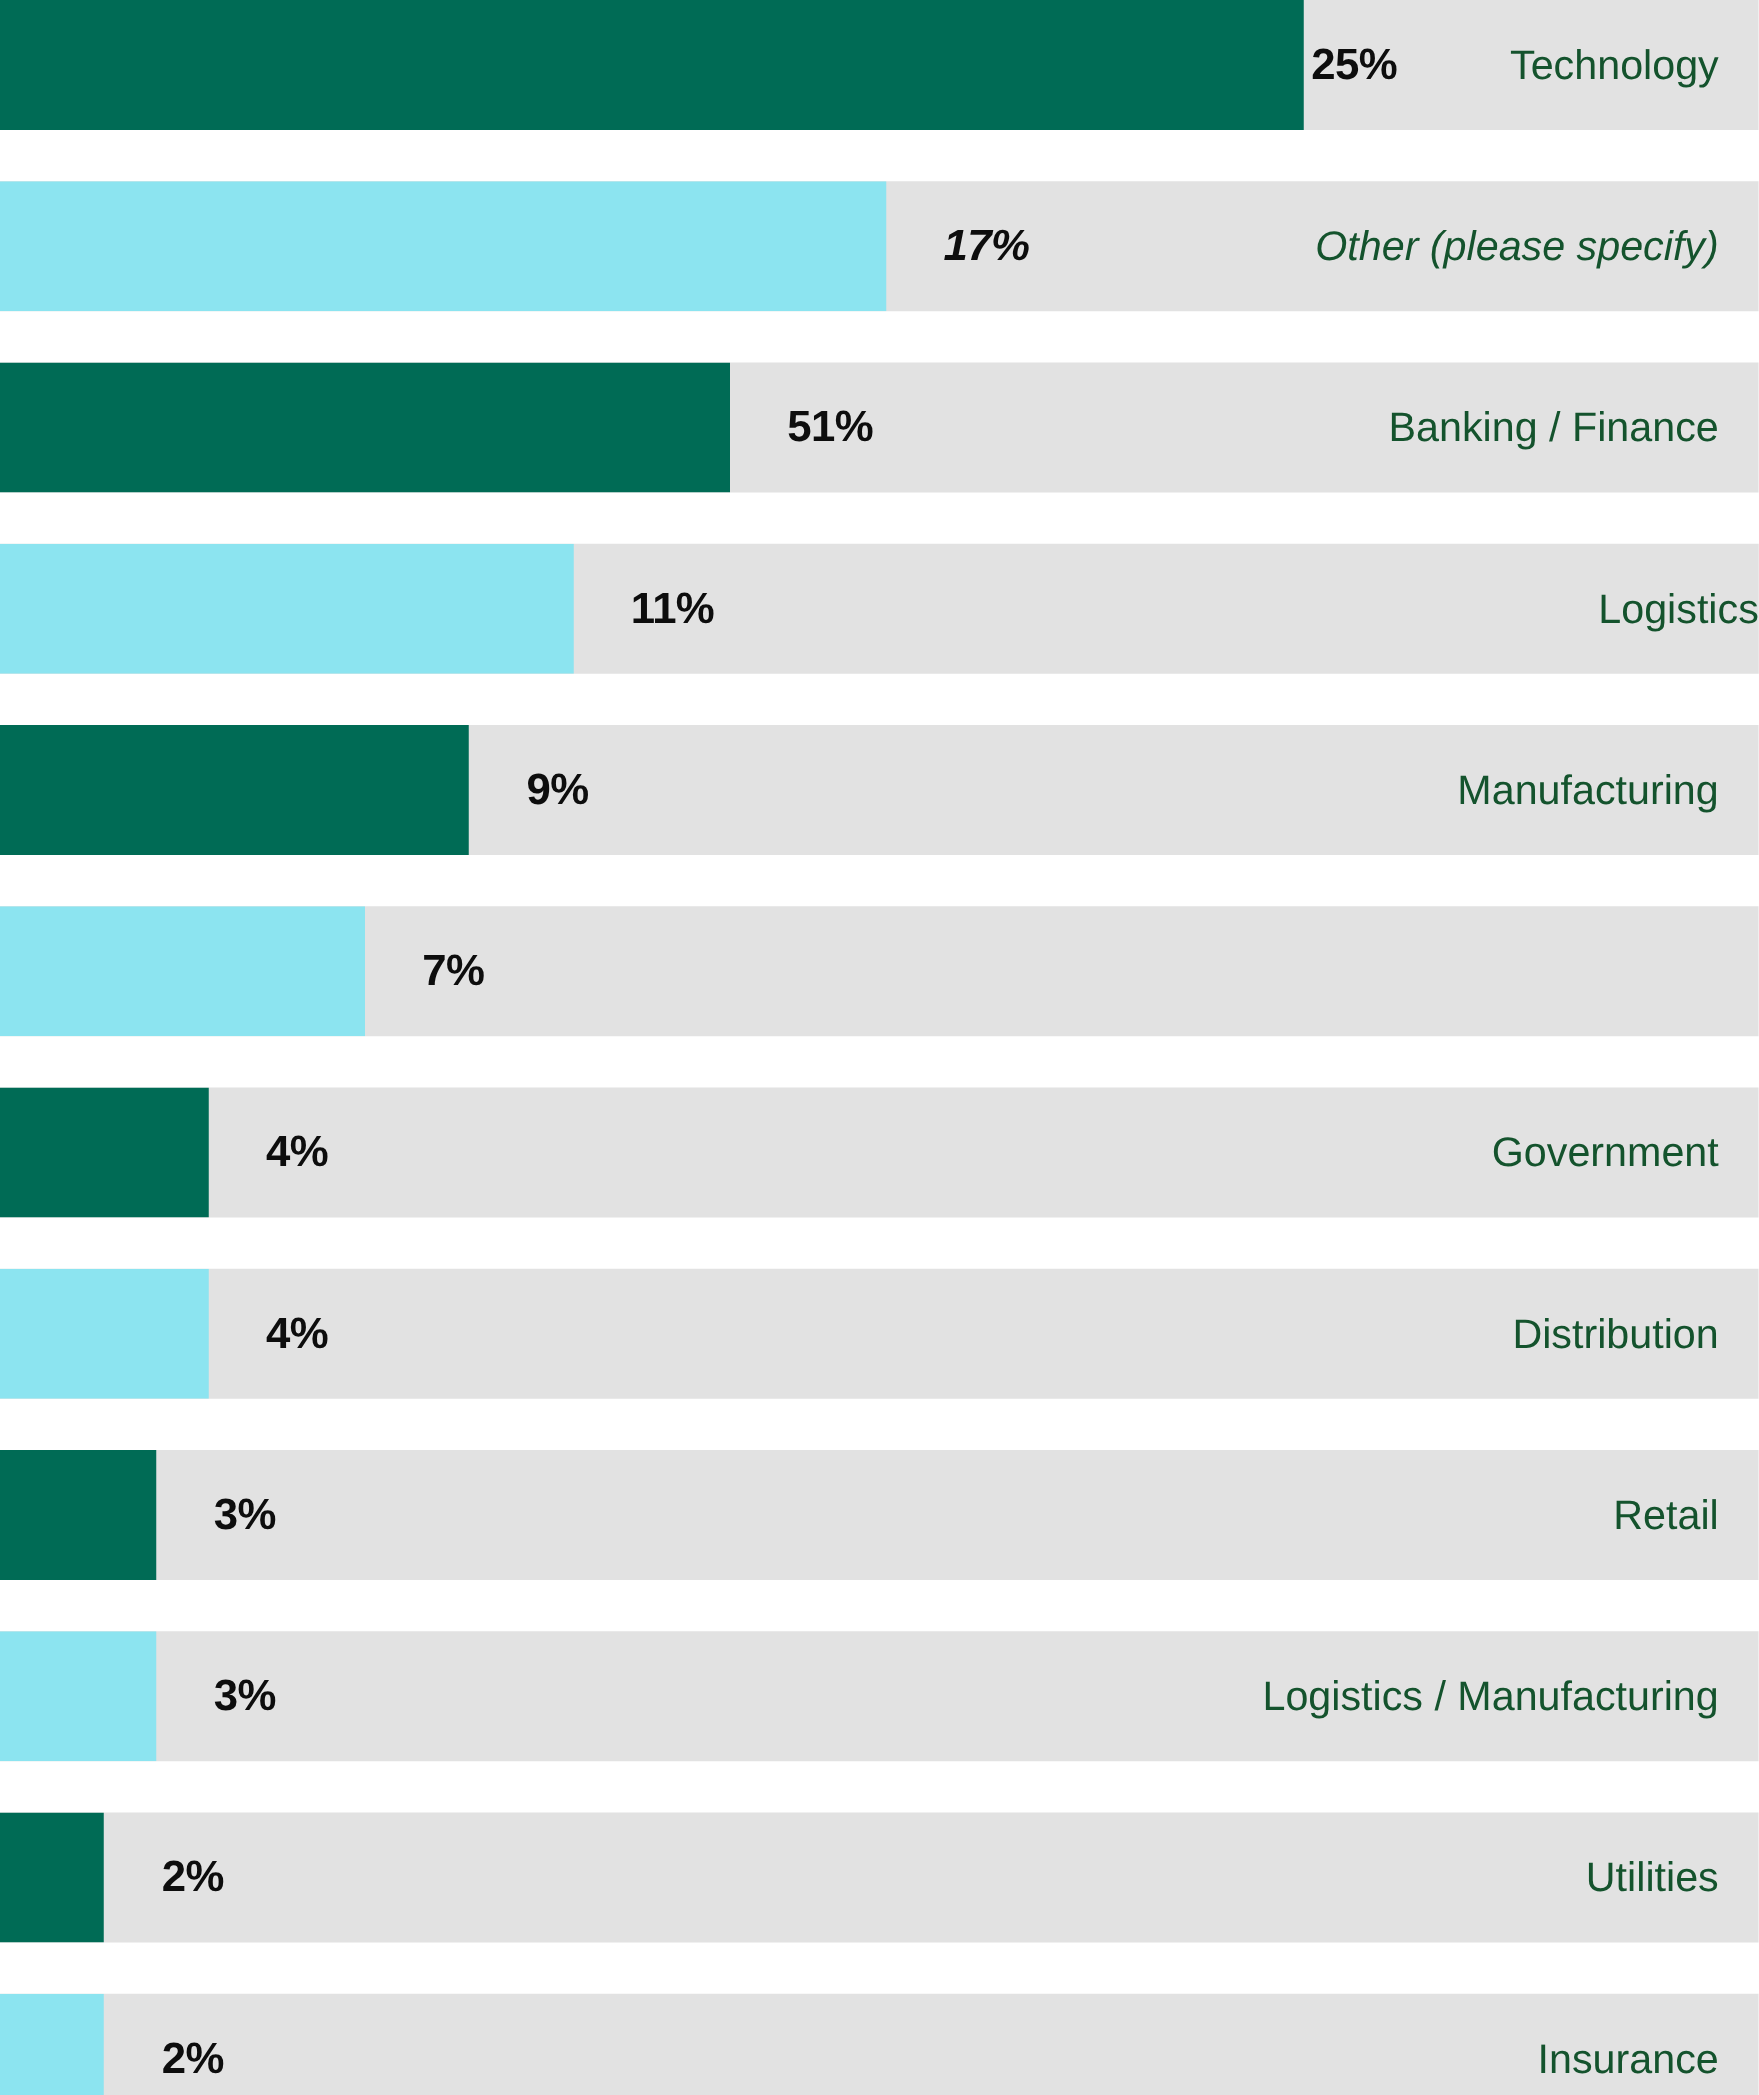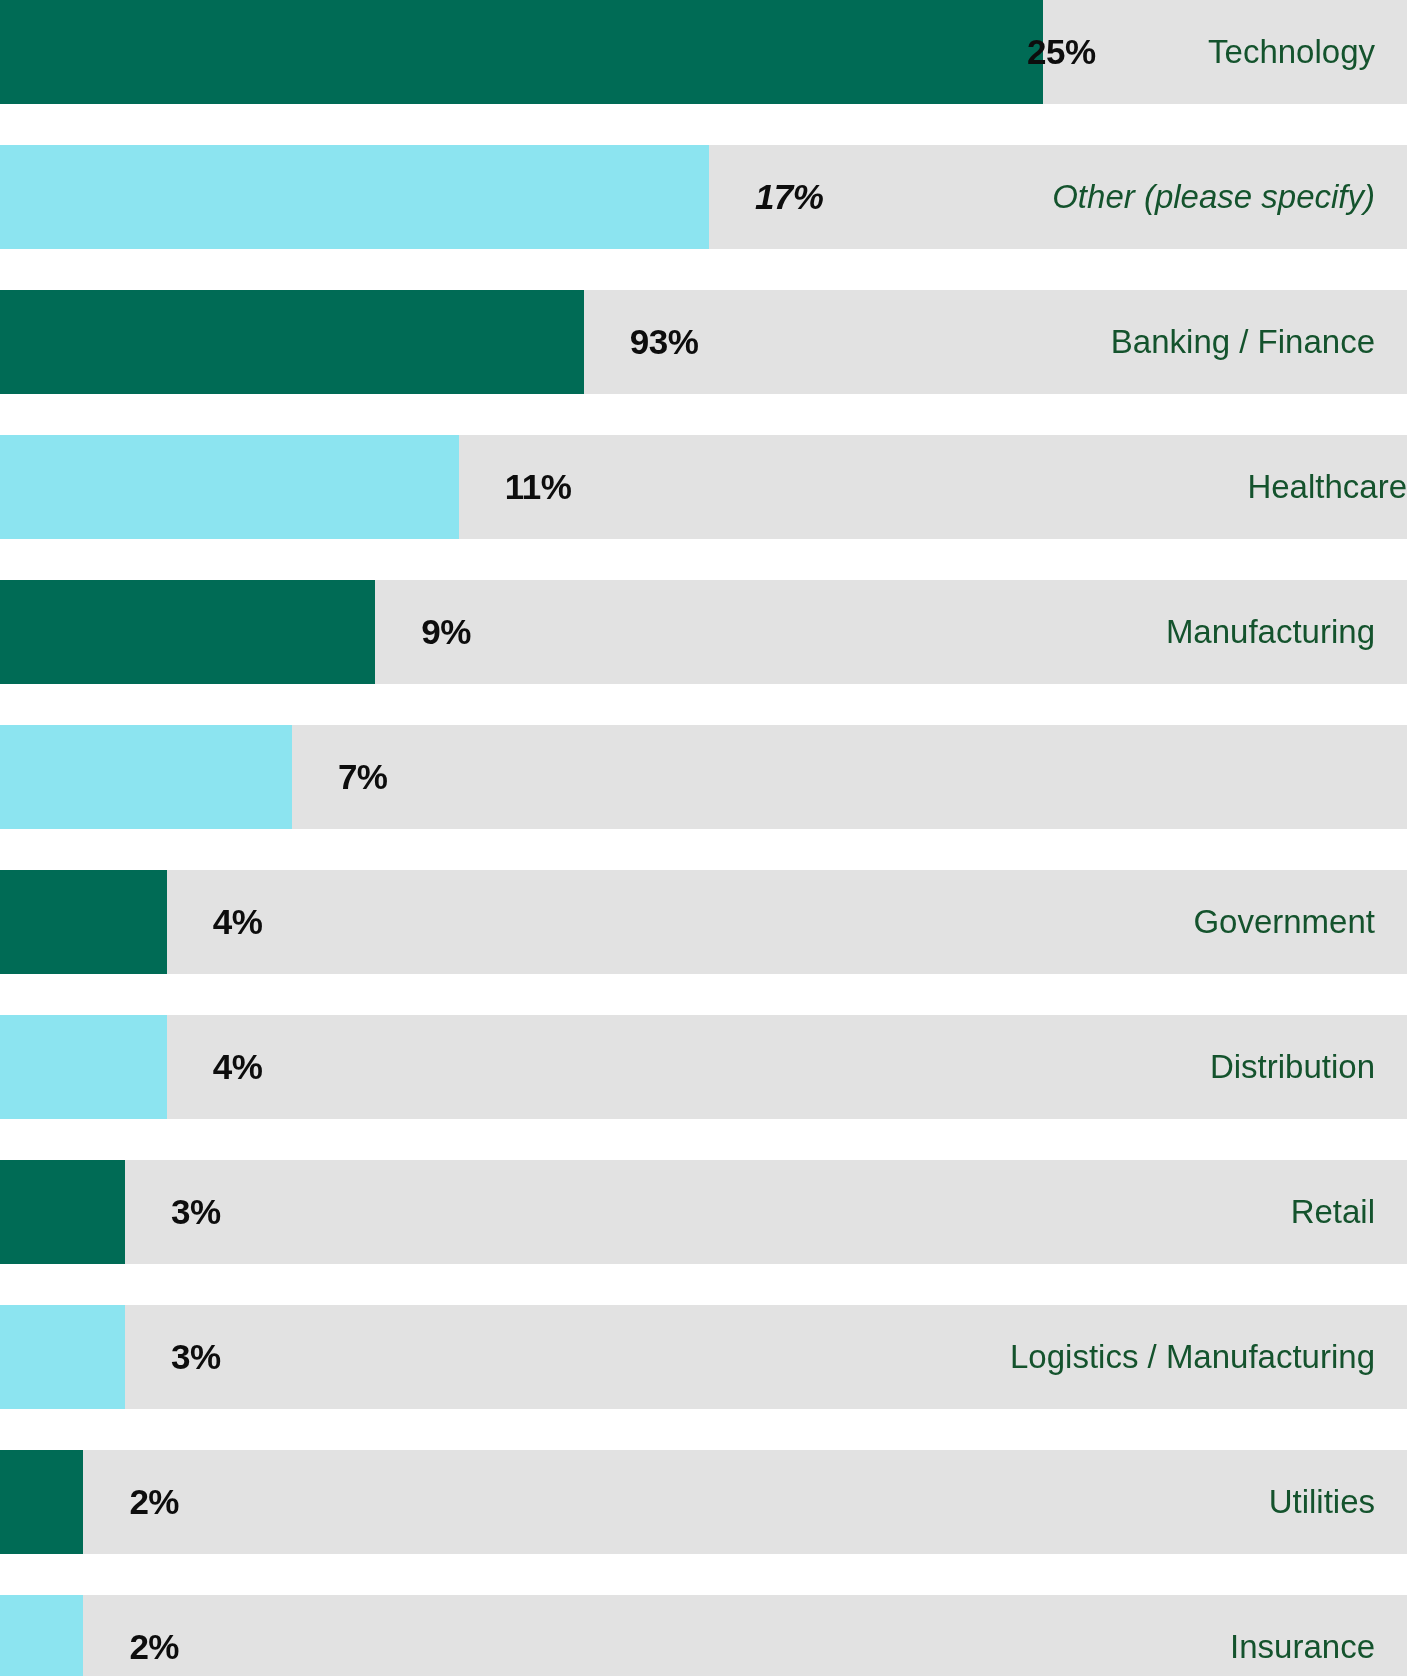--- a/index.html
+++ b/index.html
@@ -63,37 +63,37 @@
     color: #14532d;
     white-space: nowrap;
   }
 </style>
 </head>
 <body>
 
 <div id="chart">
     <div class="bar-row" style="background: rgb(226, 226, 226);">
       <div class="bar-fill" style="width: 1042.5px; background: rgb(0, 107, 85);"></div>
-      <div class="value-label" style="left: 1027px;">25%</div>
+      <div class="value-label" style="left: 1049px;">25%</div>
       <div class="category-label">Technology</div>
     </div>
     <div class="bar-row" style="background: rgb(226, 226, 226); font-style: italic;">
       <div class="bar-fill" style="width: 708.9px; background: rgb(140, 228, 240);"></div>
       <div class="value-label" style="left: 754.9px;">17%</div>
       <div class="category-label">Other (please specify)</div>
     </div>
     <div class="bar-row" style="background: rgb(226, 226, 226);">
       <div class="bar-fill" style="width: 583.8px; background: rgb(0, 107, 85);"></div>
-      <div class="value-label" style="left: 629.8px;">93%</div>
+      <div class="value-label" style="left: 629.8px;">51%</div>
       <div class="category-label">Banking / Finance</div>
     </div>
     <div class="bar-row" style="background: rgb(226, 226, 226); padding-left: 32px;">
       <div class="bar-fill" style="width: 458.7px; background: rgb(140, 228, 240);"></div>
       <div class="value-label" style="left: 504.7px;">11%</div>
-      <div class="category-label">Healthcare</div>
+      <div class="category-label">Logistics</div>
     </div>
     <div class="bar-row" style="background: rgb(226, 226, 226);">
       <div class="bar-fill" style="width: 375.3px; background: rgb(0, 107, 85);"></div>
       <div class="value-label" style="left: 421.3px;">9%</div>
       <div class="category-label">Manufacturing</div>
     </div>
     <div class="bar-row" style="background: rgb(226, 226, 226);">
       <div class="bar-fill" style="width: 291.9px; background: rgb(140, 228, 240);"></div>
       <div class="value-label" style="left: 337.9px;">7%</div>
     </div>

